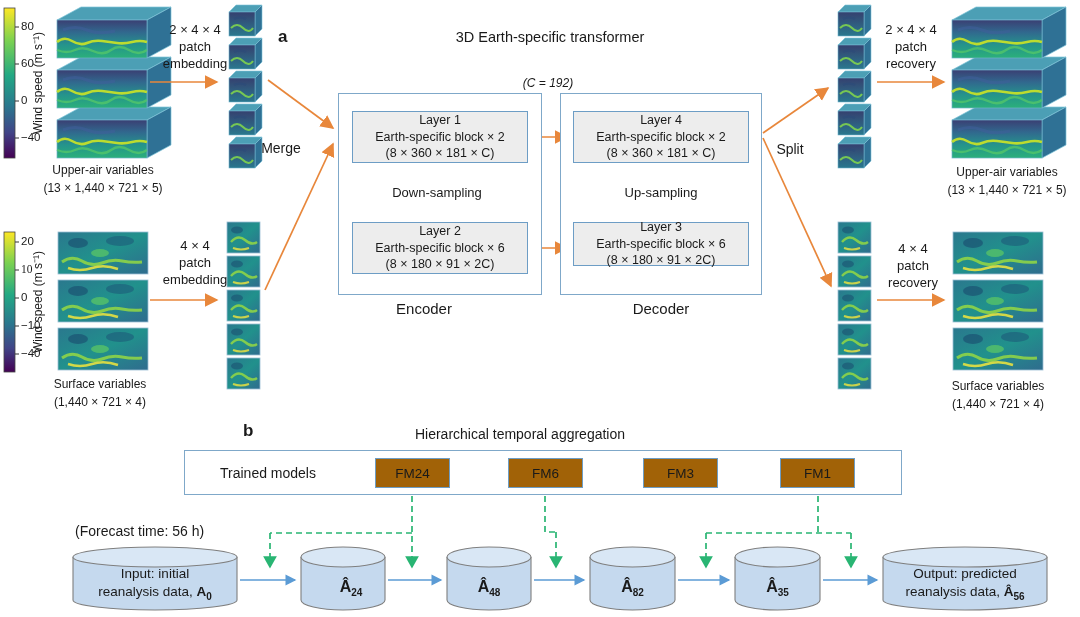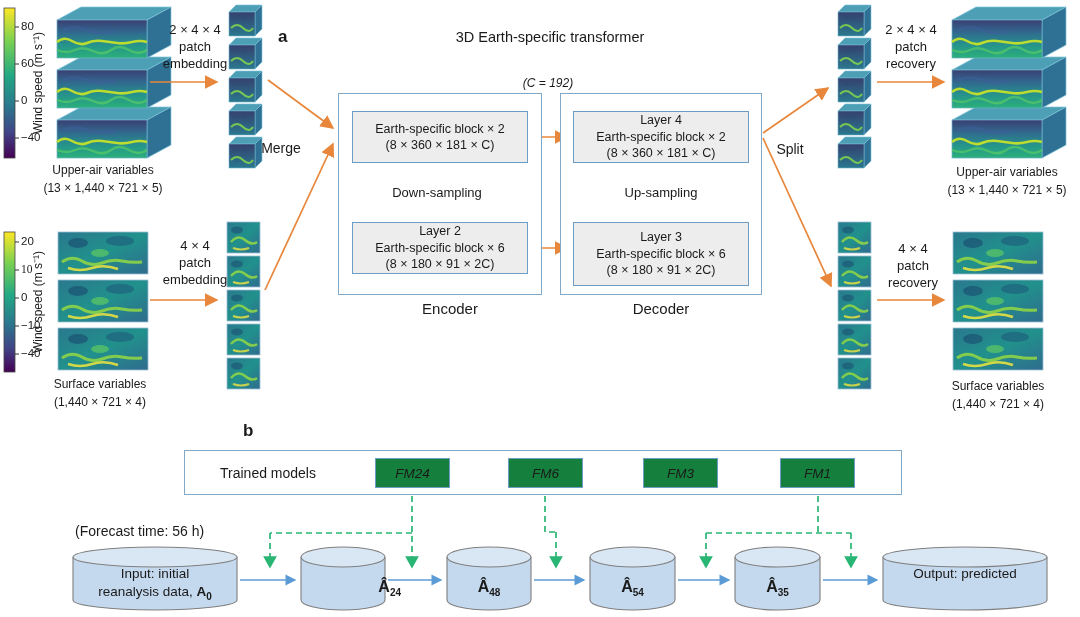--- a/index.html
+++ b/index.html
@@ -13,22 +13,22 @@
   .f13{font-size:13px;line-height:17px;}
   .f135{font-size:12px;line-height:18px;}
   .f14{font-size:14px;}
   .f15{font-size:15px;}
   .plabel{font-size:17px;font-weight:bold;}
   .rot{transform:rotate(-90deg);}
   .box{position:absolute;box-sizing:border-box;background:#fff;border:1.5px solid #7FA8C9;}
   .lbox{position:absolute;box-sizing:border-box;background:#EDEDED;border:1.3px solid #6D9DC5;
         display:flex;flex-direction:column;justify-content:center;text-align:center;
         font-size:12.5px;line-height:16.5px;}
-  .fmbox{position:absolute;box-sizing:border-box;background:#15803d;border:1.3px solid #6D9DC5;
-         display:flex;align-items:center;justify-content:center;font-size:13.5px;font-style:italic;}
+  .fmbox{position:absolute;box-sizing:border-box;background:#a16207;border:1.3px solid #6D9DC5;
+         display:flex;align-items:center;justify-content:center;font-size:13.5px;}
   .cyl-wide{position:absolute;text-align:center;font-size:13.5px;line-height:17.5px;}
   .cyl-sm{position:absolute;text-align:center;font-size:16px;font-weight:bold;}
   sub{font-size:10px;font-weight:bold;}
   b{font-weight:bold;}
 </style>
 </head>
 <body>
 
 <div class="canvas">
 
@@ -224,34 +224,35 @@
       <path d="M706,533 L851,533"></path>
       <path d="M706,533 L706,567" marker-end="url(#mG)"></path>
       <path d="M851,533 L851,567" marker-end="url(#mG)"></path>
     </g>
   </svg>
 
   <div class="box" style="left:338px;top:93px;width:204px;height:202px;"></div>
   <div class="box" style="left:560px;top:93px;width:202px;height:202px;"></div>
 
   <div class="lbox" style="left:352px;top:111px;width:176px;height:52px;">
+    <div>Layer 1</div>
     <div>Earth-specific block × 2</div>
     <div>(8 × 360 × 181 × C)</div>
   </div>
   <div class="lbox" style="left:352px;top:222px;width:176px;height:52px;">
     <div>Layer 2</div>
     <div>Earth-specific block × 6</div>
     <div>(8 × 180 × 91 × 2C)</div>
   </div>
   <div class="lbox" style="left:573px;top:111px;width:176px;height:52px;">
     <div>Layer 4</div>
     <div>Earth-specific block × 2</div>
     <div>(8 × 360 × 181 × C)</div>
   </div>
-  <div class="lbox" style="left:573px;top:222px;width:176px;height:64px;">
+  <div class="lbox" style="left:573px;top:222px;width:176px;height:44px;">
     <div>Layer 3</div>
     <div>Earth-specific block × 6</div>
     <div>(8 × 180 × 91 × 2C)</div>
   </div>
 
   <div class="t plabel" style="left:278px;top:27px;">a</div>
   <div class="t f14 c" style="left:400px;top:29px;width:300px;font-size:14.5px;">3D Earth-specific transformer</div>
   <div class="t f135 c" style="left:448px;top:74px;width:200px;font-style:italic;">(C = 192)</div>
 
   <div class="t f11" style="left:21px;top:20px;width:30px;">80</div>
@@ -267,21 +268,21 @@
     <div>2 × 4 × 4</div>
     <div>patch</div>
     <div>embedding</div>
   </div>
 
   <div class="t f14 c" style="left:245px;top:140px;width:72px;">Merge</div>
   <div class="t f14 c" style="left:766px;top:141px;width:48px;">Split</div>
 
   <div class="t f13 c" style="left:367px;top:184px;width:140px;">Down-sampling</div>
   <div class="t f13 c" style="left:591px;top:184px;width:140px;">Up-sampling</div>
-  <div class="t f15 c" style="left:400px;top:300px;width:100px;">Encoder</div>
+  <div class="t f15 c" style="left:374px;top:300px;width:100px;">Encoder</div>
   <div class="t f15 c" style="left:611px;top:300px;width:100px;">Decoder</div>
 
   <div class="t f13 c" style="left:869px;top:21px;width:84px;">
     <div>2 × 4 × 4</div>
     <div>patch</div>
     <div>recovery</div>
   </div>
   <div class="t f135 c" style="left:927px;top:163px;width:160px;">Upper-air variables</div>
   <div class="t f135 c" style="left:927px;top:181px;width:160px;">(13 × 1,440 × 721 × 5)</div>
 
@@ -302,35 +303,37 @@
 
   <div class="t f13 c" style="left:871px;top:240px;width:84px;">
     <div>4 × 4</div>
     <div>patch</div>
     <div>recovery</div>
   </div>
   <div class="t f135 c" style="left:918px;top:377px;width:160px;">Surface variables</div>
   <div class="t f135 c" style="left:918px;top:395px;width:160px;">(1,440 × 721 × 4)</div>
 
   <div class="t plabel" style="left:243px;top:421px;">b</div>
+  <div class="t f14 c" style="left:370px;top:426px;width:300px;">Hierarchical temporal aggregation</div>
 
   <div class="box" style="left:184px;top:450px;width:718px;height:45px;"></div>
   <div class="t f14" style="left:196px;top:450px;height:45px;display:flex;align-items:center;margin-left:24px;">Trained models</div>
   <div class="fmbox" style="left:375px;top:458px;width:75px;height:30px;">FM24</div>
   <div class="fmbox" style="left:508px;top:458px;width:75px;height:30px;">FM6</div>
   <div class="fmbox" style="left:643px;top:458px;width:75px;height:30px;">FM3</div>
   <div class="fmbox" style="left:780px;top:458px;width:75px;height:30px;">FM1</div>
 
   <div class="t f14" style="left:75px;top:523px;">(Forecast time: 56 h)</div>
 
   <div class="cyl-wide" style="left:80px;top:565px;width:150px;">
     <div>Input: initial</div>
     <div><span>reanalysis data, </span><b>A</b><sub>0</sub></div>
   </div>
-  <div class="cyl-sm" style="left:301px;top:578px;width:100px;text-align:right;"><b>Â</b><sub>24</sub></div>
+  <div class="cyl-sm" style="left:301px;top:578px;width:100px;"><b>Â</b><sub>24</sub></div>
   <div class="cyl-sm" style="left:447px;top:578px;width:84px;"><b>Â</b><sub>48</sub></div>
-  <div class="cyl-sm" style="left:590px;top:578px;width:85px;"><b>Â</b><sub>54</sub></div>
+  <div class="cyl-sm" style="left:590px;top:578px;width:85px;"><b>Â</b><sub>82</sub></div>
   <div class="cyl-sm" style="left:735px;top:578px;width:85px;"><b>Â</b><sub>35</sub></div>
   <div class="cyl-wide" style="left:888px;top:565px;width:154px;">
     <div>Output: predicted</div>
+    <div><span>reanalysis data, </span><b>Â</b><sub>56</sub></div>
   </div>
 
 </div>
 
 </body></html>

